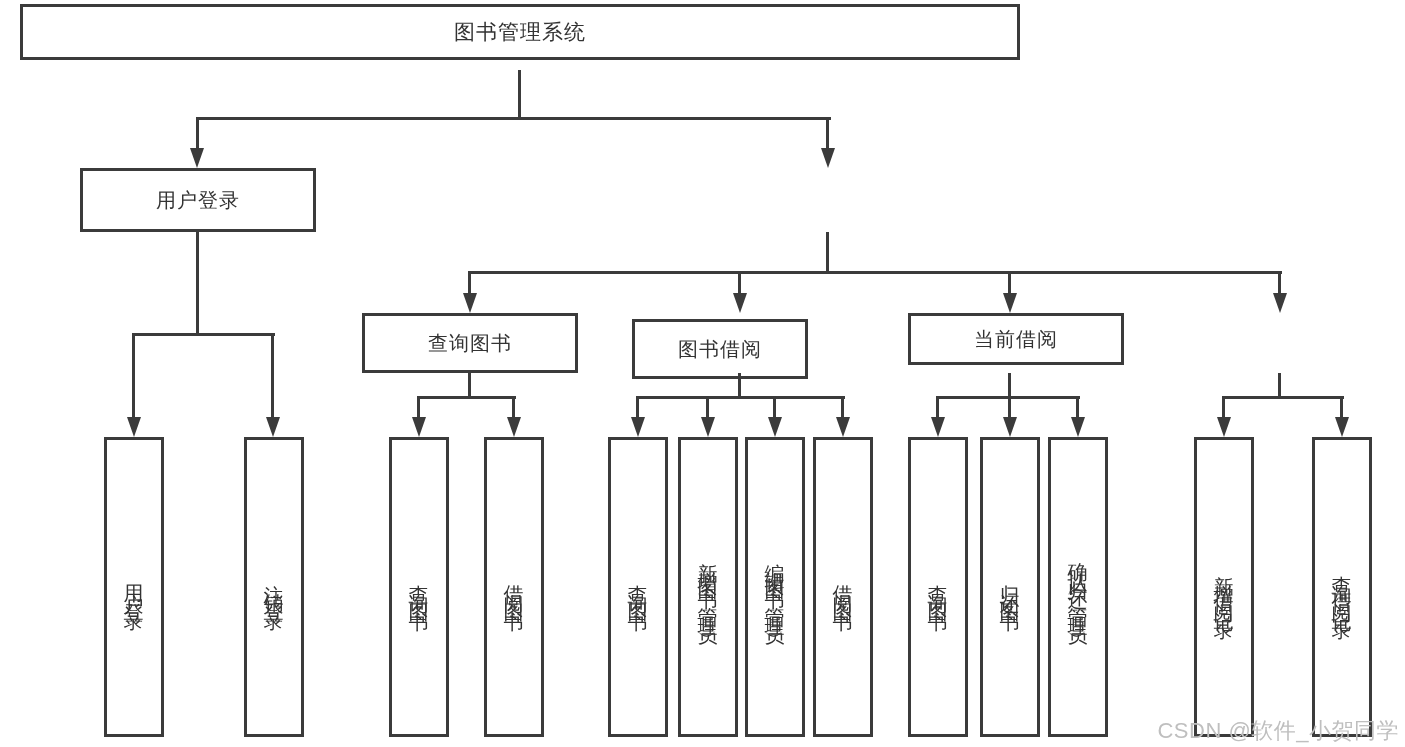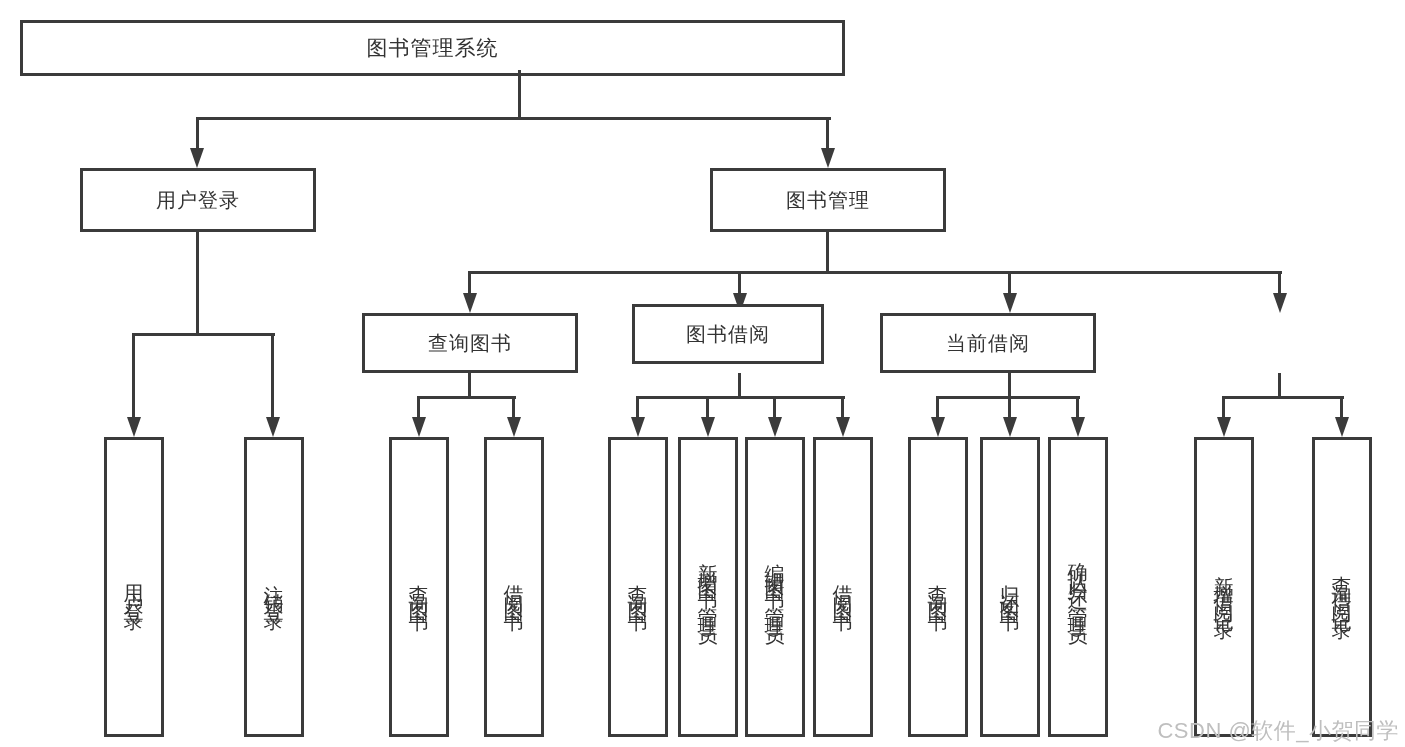--- a/index.html
+++ b/index.html
@@ -63,53 +63,52 @@
     color: var(--watermark);
     letter-spacing: 0.5px;
     white-space: nowrap;
   }
 </style>
 </head>
 <body>
 
 <div class="canvas">
 
-  <div class="box hbox rootbox" style="left:20px;top:20px;width:825px;height:56px">图书管理系统</div>
+  <div class="box hbox rootbox" style="left:20px;top:4px;width:1000px;height:56px">图书管理系统</div>
 
   <div class="line" style="left:518px;top:70px;width:3px;height:50px"></div>
   <div class="line" style="left:196px;top:117px;width:635px;height:3px"></div>
   <div class="line" style="left:196px;top:117px;width:3px;height:31px"></div>
   <div class="line" style="left:826px;top:117px;width:3px;height:31px"></div>
   <div class="arrow" style="left:190px;top:148px"></div>
   <div class="arrow" style="left:821px;top:148px"></div>
 
   <div class="box hbox" style="left:80px;top:168px;width:236px;height:64px">用户登录</div>
-  <div class="box hbox" style="left:710px;top:168px;width:236px;height:64px">图书管理</div>
 
   <div class="line" style="left:196px;top:232px;width:3px;height:104px"></div>
   <div class="line" style="left:132px;top:333px;width:143px;height:3px"></div>
   <div class="line" style="left:132px;top:335px;width:3px;height:82px"></div>
   <div class="line" style="left:271px;top:335px;width:3px;height:82px"></div>
   <div class="arrow" style="left:127px;top:417px"></div>
   <div class="arrow" style="left:266px;top:417px"></div>
 
   <div class="line" style="left:826px;top:232px;width:3px;height:42px"></div>
   <div class="line" style="left:468px;top:271px;width:814px;height:3px"></div>
   <div class="line" style="left:468px;top:273px;width:3px;height:20px"></div>
   <div class="line" style="left:738px;top:273px;width:3px;height:20px"></div>
   <div class="line" style="left:1008px;top:273px;width:3px;height:20px"></div>
   <div class="line" style="left:1278px;top:273px;width:3px;height:20px"></div>
   <div class="arrow" style="left:463px;top:293px"></div>
   <div class="arrow" style="left:733px;top:293px"></div>
   <div class="arrow" style="left:1003px;top:293px"></div>
   <div class="arrow" style="left:1273px;top:293px"></div>
 
   <div class="box hbox" style="left:362px;top:313px;width:216px;height:60px">查询图书</div>
-  <div class="box hbox" style="left:632px;top:304px;width:192px;height:60px">图书借阅</div>
-  <div class="box hbox" style="left:880px;top:313px;width:216px;height:60px">当前借阅</div>
+  <div class="box hbox" style="left:632px;top:319px;width:176px;height:60px">图书借阅</div>
+  <div class="box hbox" style="left:908px;top:313px;width:216px;height:52px">当前借阅</div>
 
   <div class="line" style="left:468px;top:373px;width:3px;height:26px"></div>
   <div class="line" style="left:738px;top:373px;width:3px;height:26px"></div>
   <div class="line" style="left:1008px;top:373px;width:3px;height:26px"></div>
   <div class="line" style="left:1278px;top:373px;width:3px;height:26px"></div>
 
   <div class="line" style="left:417px;top:396px;width:99px;height:3px"></div>
   <div class="line" style="left:636px;top:396px;width:209px;height:3px"></div>
   <div class="line" style="left:936px;top:396px;width:144px;height:3px"></div>
   <div class="line" style="left:1222px;top:396px;width:122px;height:3px"></div>

